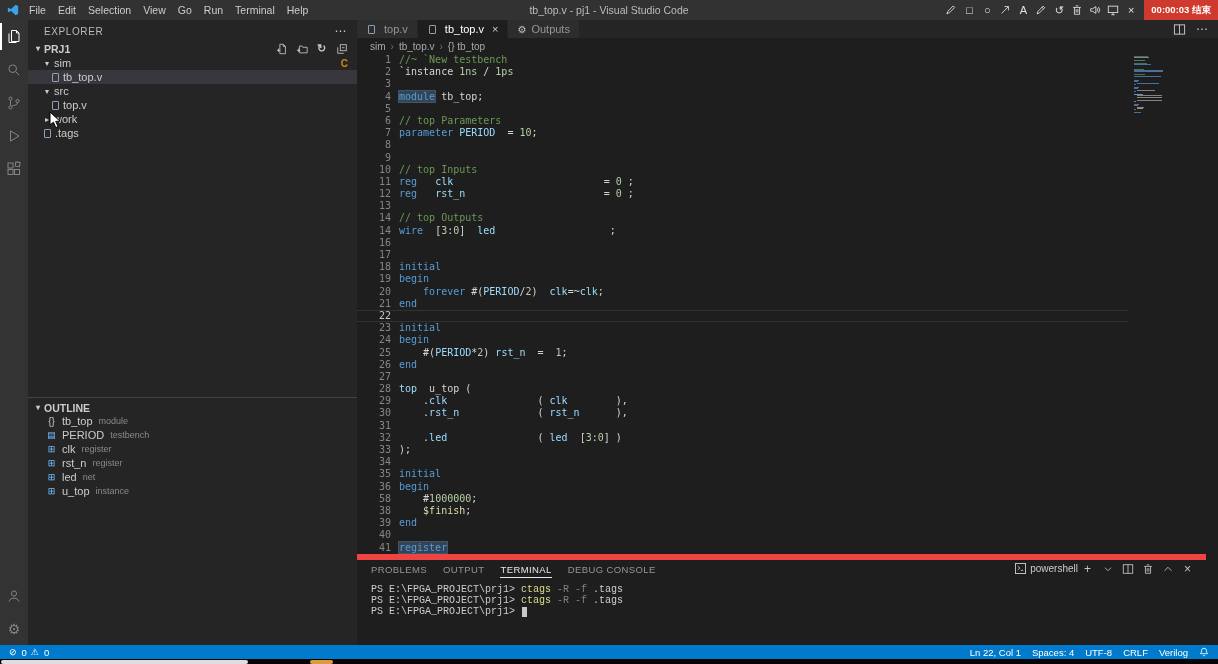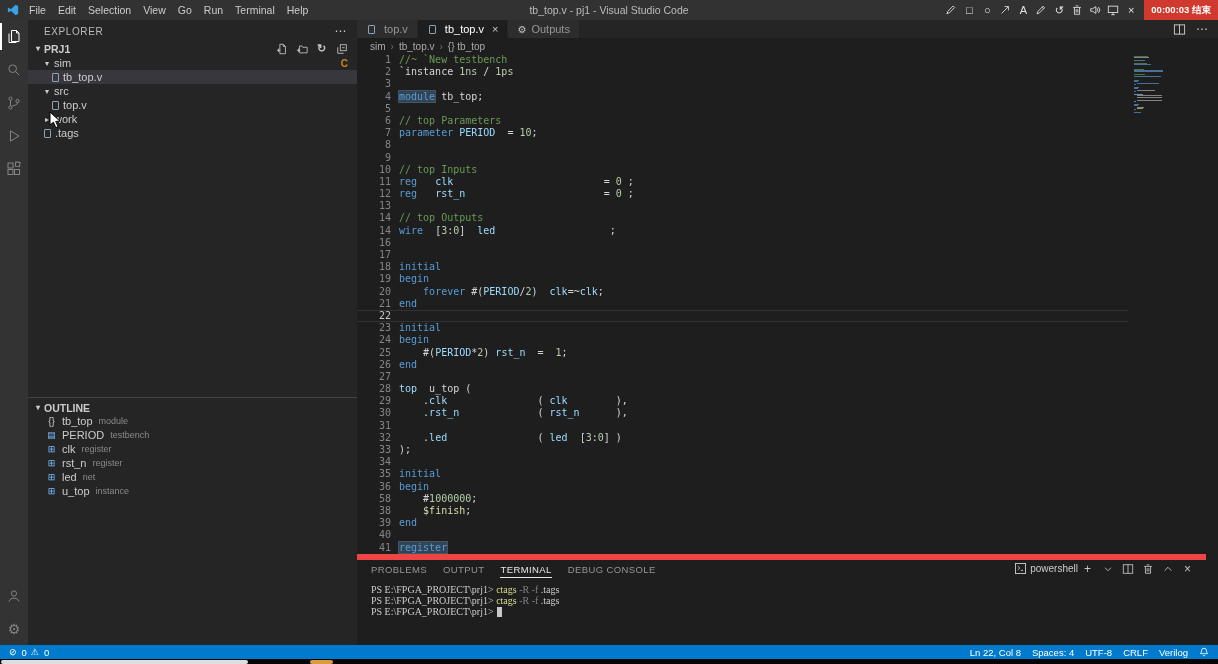--- a/index.html
+++ b/index.html
@@ -70,21 +70,21 @@
   .mm-line{height:1px;margin-bottom:.42px;opacity:.9}
 
   
   .panel{position:absolute;left:357px;right:12px;top:554px;height:91px;background:#1e1e1e;border-top:6px solid #ef4444}
   .panel-header{height:18px;display:flex;align-items:center;padding-left:14px}
   .ptab{font-size:9.5px;letter-spacing:.4px;color:#969696;margin-right:16px;height:18px;line-height:19px}
   .ptab.active{color:#e7e7e7;border-bottom:1px solid #e7e7e7}
   .panel-actions{margin-left:auto;display:flex;align-items:flex-start;gap:3px;padding-right:12px;color:#c5c5c5}
   .shell-label{display:flex;align-items:center;gap:4px;font-size:10px;color:#cccccc}
   .pact{width:13px;height:13px;display:flex;align-items:center;justify-content:center;font-size:12px}
-  .term{padding:7px 0 0 14px;font-family:Liberation Serif, serif;font-size:10px;line-height:10.8px;color:#cccccc}
+  .term{padding:7px 0 0 14px;font-family:Liberation Mono, monospace;font-size:10px;line-height:10.8px;color:#cccccc}
   .term-line{white-space:pre}
   .tt-pr{color:#cccccc}.tt-y{color:#dcdc8b}.tt-dim{color:#808080}.tt-w{color:#cccccc}
   .term-cursor{display:inline-block;width:5px;height:10px;background:#c8c8c8;vertical-align:text-bottom;margin-left:1px}
 
   
   .statusbar{position:absolute;left:0;right:0;bottom:5px;height:14px;background:#007acc;color:#fff;display:flex;align-items:center;font-size:9.5px;padding:0 9px;z-index:6}
   .sb-left{display:flex;align-items:center;gap:4px}
   .sb-left .micon{font-size:9px;margin-right:1px}
   .sb-right{margin-left:auto;display:flex;align-items:center;gap:11px;white-space:nowrap}
   .bottomstrip{position:absolute;left:0;right:0;bottom:0;height:5px;background:#060606}
@@ -498,21 +498,21 @@
   </div>
 
   <div class="statusbar" style="background: rgb(0, 122, 204);">
     <div class="sb-left">
       <span class="micon">⊘</span>
       <span>0</span>
       <span class="micon">⚠</span>
       <span>0</span>
     </div>
     <div class="sb-right">
-      <span>Ln 22, Col 8</span>
+      <span>Ln 22, Col 1</span>
       <span>Spaces: 4</span>
       <span>UTF-8</span>
       <span>CRLF</span>
       <span>Verilog</span>
       <span>
           <svg width="10" height="10" viewBox="0 0 12 12" fill="none" stroke="#fff">
             <path d="M6 1.5a3 3 0 013 3c0 2.5 1 3 1.4 3.5H1.6C2 7.5 3 7 3 4.5a3 3 0 013-3z"></path>
             <path d="M5 9.7a1 1 0 002 0"></path>
           </svg>
         </span>

